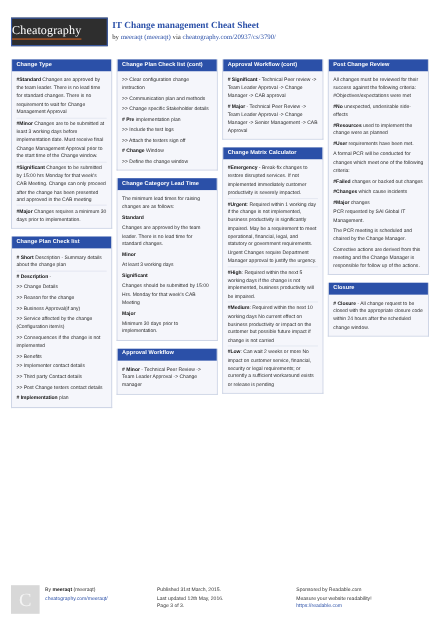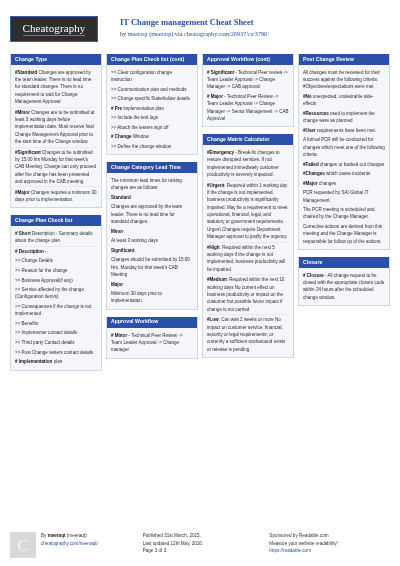--- a/index.html
+++ b/index.html
@@ -22,34 +22,34 @@
     align-items: flex-start;
     padding: 16px 10px 0 10px;
     height: 52px;
   }
   .logo-box {
     width: 88px; height: 26px;
     background: #2e2e2e;
     border: 1px solid #3b5ca8;
     display: flex;
     align-items: center;
-    justify-content: center;
+    justify-content: flex-start;
     flex: 0 0 auto;
   }
   .logo-text {
     color: #ffffff;
     font-family: "Liberation Serif", serif;
     font-size: 11px;
     letter-spacing: .1px;
     border-bottom: 1.5px solid #d4601f;
     padding-bottom: 1px;
     line-height: 1;
   }
   .title-block {
-    margin-left: 22px;
+    margin-left: 4px;
     padding-top: 1px;
   }
   .sheet-title {
     font-family: "Liberation Serif", serif;
     font-size: 8.5px;
     font-weight: bold;
     color: #2b50a8;
     line-height: 1.25;
     margin: 0;
   }

